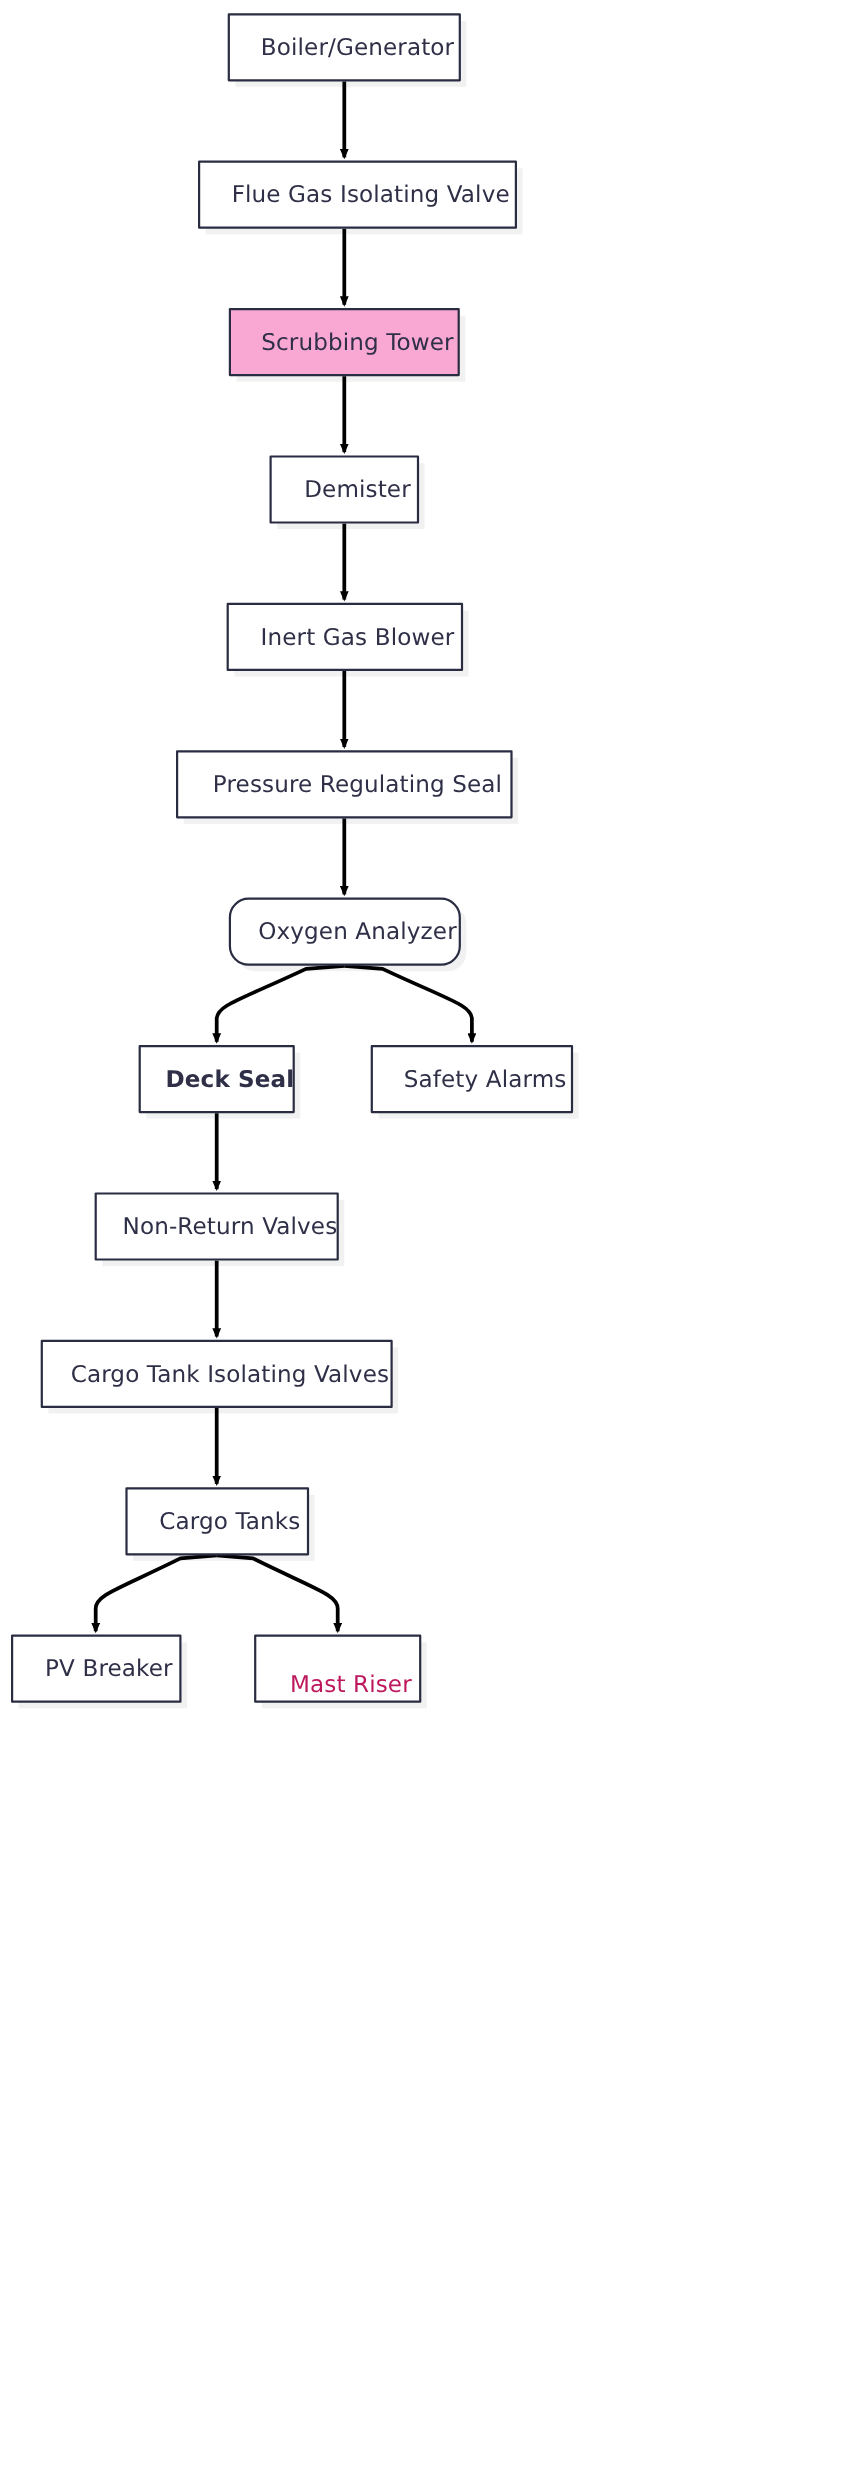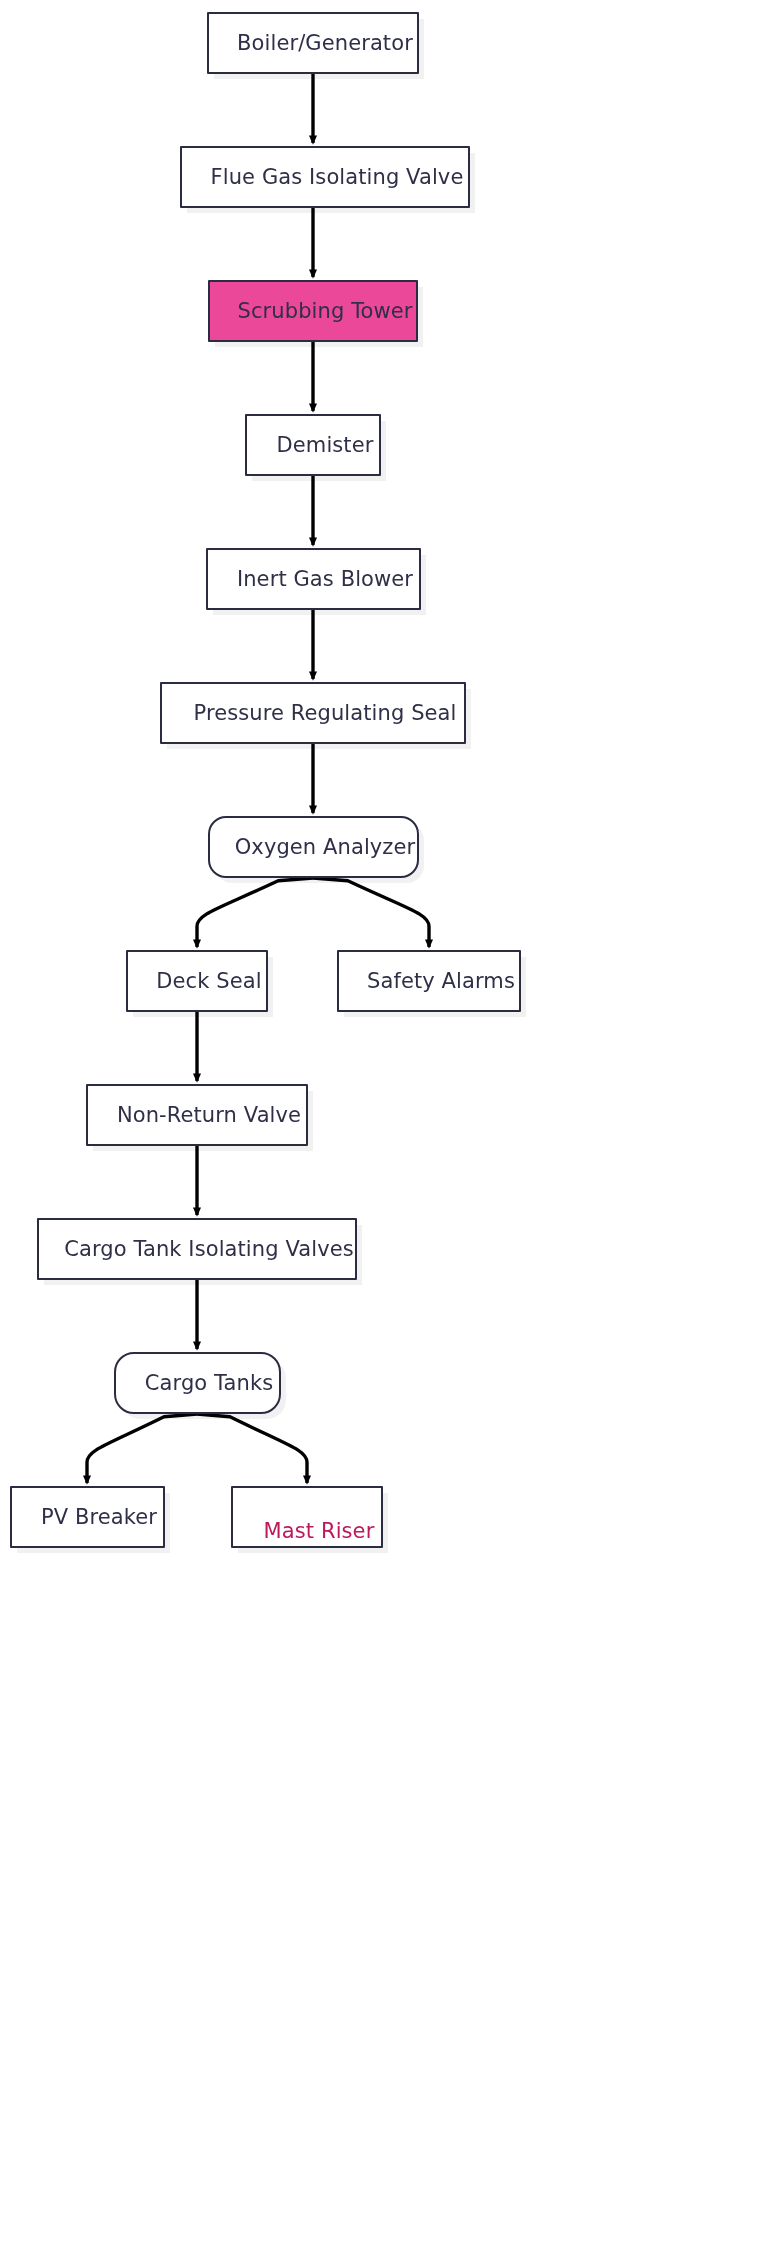--- a/index.html
+++ b/index.html
@@ -78,48 +78,48 @@
       </g>
   </svg>
 
   <div id="nodes-group">
       <div class="node" style="left: 207px; top: 12px; width: 212px; height: 62px; border-color: rgb(42, 44, 66); background: rgb(255, 255, 255);">
         <span class="node-label" style="color: rgb(47, 48, 72);">Boiler/Generator</span>
       </div>
       <div class="node" style="left: 180px; top: 146px; width: 290px; height: 62px; border-color: rgb(42, 44, 66); background: rgb(255, 255, 255);">
         <span class="node-label" style="color: rgb(47, 48, 72);">Flue Gas Isolating Valve</span>
       </div>
-      <div class="node" style="left: 208px; top: 280px; width: 210px; height: 62px; border-color: rgb(42, 44, 66); background: #ec4899;">
+      <div class="node" style="left: 208px; top: 280px; width: 210px; height: 62px; border-color: rgb(42, 44, 66); background: #f9a8d4;">
         <span class="node-label" style="color: rgb(47, 48, 72);">Scrubbing Tower</span>
       </div>
       <div class="node" style="left: 245px; top: 414px; width: 136px; height: 62px; border-color: rgb(42, 44, 66); background: rgb(255, 255, 255);">
         <span class="node-label" style="color: rgb(47, 48, 72);">Demister</span>
       </div>
       <div class="node" style="left: 205.5px; top: 548px; width: 215px; height: 62px; border-color: rgb(42, 44, 66); background: rgb(255, 255, 255);">
         <span class="node-label" style="color: rgb(47, 48, 72);">Inert Gas Blower</span>
       </div>
       <div class="node" style="left: 160px; top: 682px; width: 306px; height: 62px; border-color: rgb(42, 44, 66); background: rgb(255, 255, 255);">
         <span class="node-label" style="color: rgb(47, 48, 72);">Pressure Regulating Seal</span>
       </div>
       <div class="node" style="left: 207.5px; top: 816px; width: 211px; height: 62px; border-color: rgb(42, 44, 66); background: rgb(255, 255, 255); border-radius: 18px;">
         <span class="node-label" style="color: rgb(47, 48, 72);">Oxygen Analyzer</span>
       </div>
-      <div class="node" style="left: 126px; top: 950px; width: 142px; height: 62px; border-color: rgb(42, 44, 66); background: rgb(255, 255, 255);">
+      <div class="node" style="left: 126px; top: 950px; width: 142px; height: 62px; border-color: rgb(42, 44, 66); background: rgb(255, 255, 255); font-weight: bold;">
         <span class="node-label" style="color: rgb(47, 48, 72);">Deck Seal</span>
       </div>
       <div class="node" style="left: 337px; top: 950px; width: 184px; height: 62px; border-color: rgb(42, 44, 66); background: rgb(255, 255, 255);">
         <span class="node-label" style="color: rgb(47, 48, 72);">Safety Alarms</span>
       </div>
       <div class="node" style="left: 86px; top: 1084px; width: 222px; height: 62px; border-color: rgb(42, 44, 66); background: rgb(255, 255, 255);">
-        <span class="node-label" style="color: rgb(47, 48, 72);">Non-Return Valve</span>
+        <span class="node-label" style="color: rgb(47, 48, 72);">Non-Return Valves</span>
       </div>
       <div class="node" style="left: 37px; top: 1218px; width: 320px; height: 62px; border-color: rgb(42, 44, 66); background: rgb(255, 255, 255);">
         <span class="node-label" style="color: rgb(47, 48, 72);">Cargo Tank Isolating Valves</span>
       </div>
-      <div class="node" style="left: 113.5px; top: 1352px; width: 167px; height: 62px; border-color: rgb(42, 44, 66); background: rgb(255, 255, 255); border-radius: 20px;">
+      <div class="node" style="left: 113.5px; top: 1352px; width: 167px; height: 62px; border-color: rgb(42, 44, 66); background: rgb(255, 255, 255);">
         <span class="node-label" style="color: rgb(47, 48, 72);">Cargo Tanks</span>
       </div>
       <div class="node" style="left: 9.5px; top: 1486px; width: 155px; height: 62px; border-color: rgb(42, 44, 66); background: rgb(255, 255, 255);">
         <span class="node-label" style="color: rgb(47, 48, 72);">PV Breaker</span>
       </div>
       <div class="node" style="left: 231px; top: 1486px; width: 152px; height: 62px; border-color: rgb(42, 44, 66); background: rgb(255, 255, 255);">
         <span class="node-label" style="color: #be185d; margin-top: 29px;">Mast Riser</span>
       </div>
     </div>
 

